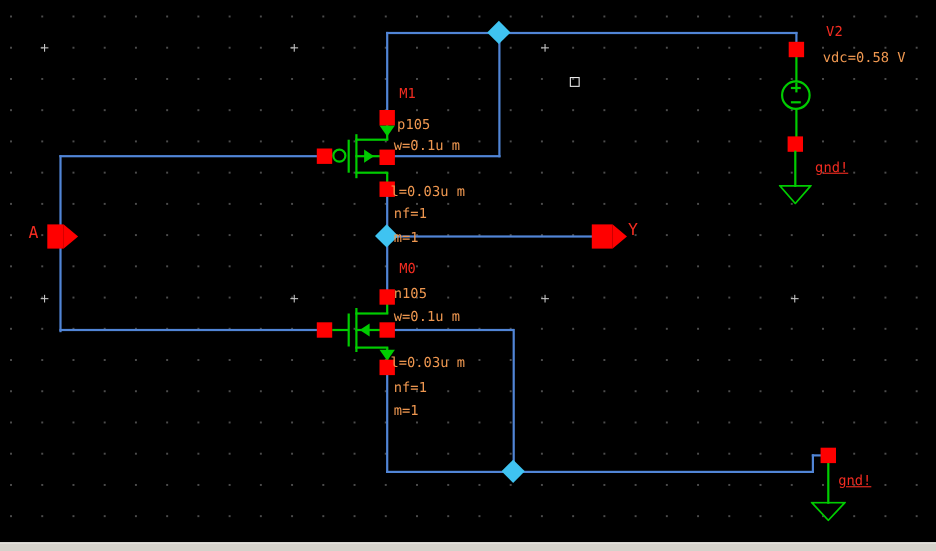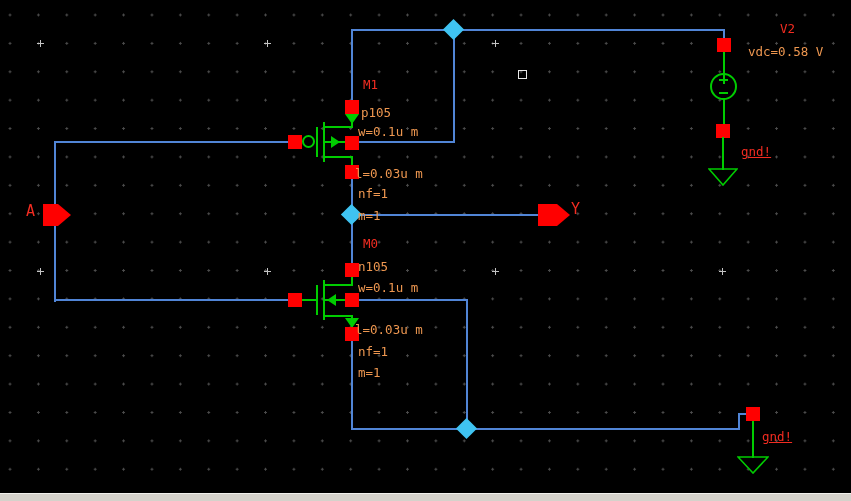--- a/index.html
+++ b/index.html
@@ -146,21 +146,21 @@
   <div class="lbl" style="left:358px;top:187px;">nf=1</div>
   <div class="lbl" style="left:358px;top:209px;">m=1</div>
 
   <div class="lbl red" style="left:363px;top:237px;">M0</div>
   <div class="lbl" style="left:358px;top:260px;">n105</div>
   <div class="lbl" style="left:358px;top:281px;">w=0.1u m</div>
   <div class="lbl" style="left:355px;top:323px;">l=0.03u m</div>
   <div class="lbl" style="left:358px;top:345px;">nf=1</div>
   <div class="lbl" style="left:358px;top:366px;">m=1</div>
 
-  <div class="lbl red" style="left:780px;top:22px;">V2</div>
+  <div class="lbl red" style="left:751px;top:22px;">V2</div>
   <div class="lbl" style="left:748px;top:45px;">vdc=0.58 V</div>
   <div class="lbl red gnd-lbl" style="left:741px;top:145px;">gnd!</div>
   <div class="lbl red gnd-lbl" style="left:762px;top:430px;">gnd!</div>
 
   <div class="lbl red port-lbl" style="left:26px;top:204px;">A</div>
   <div class="lbl red port-lbl" style="left:571px;top:202px;">Y</div>
 
   <div class="bottom-bar"></div>
 
 </div>

